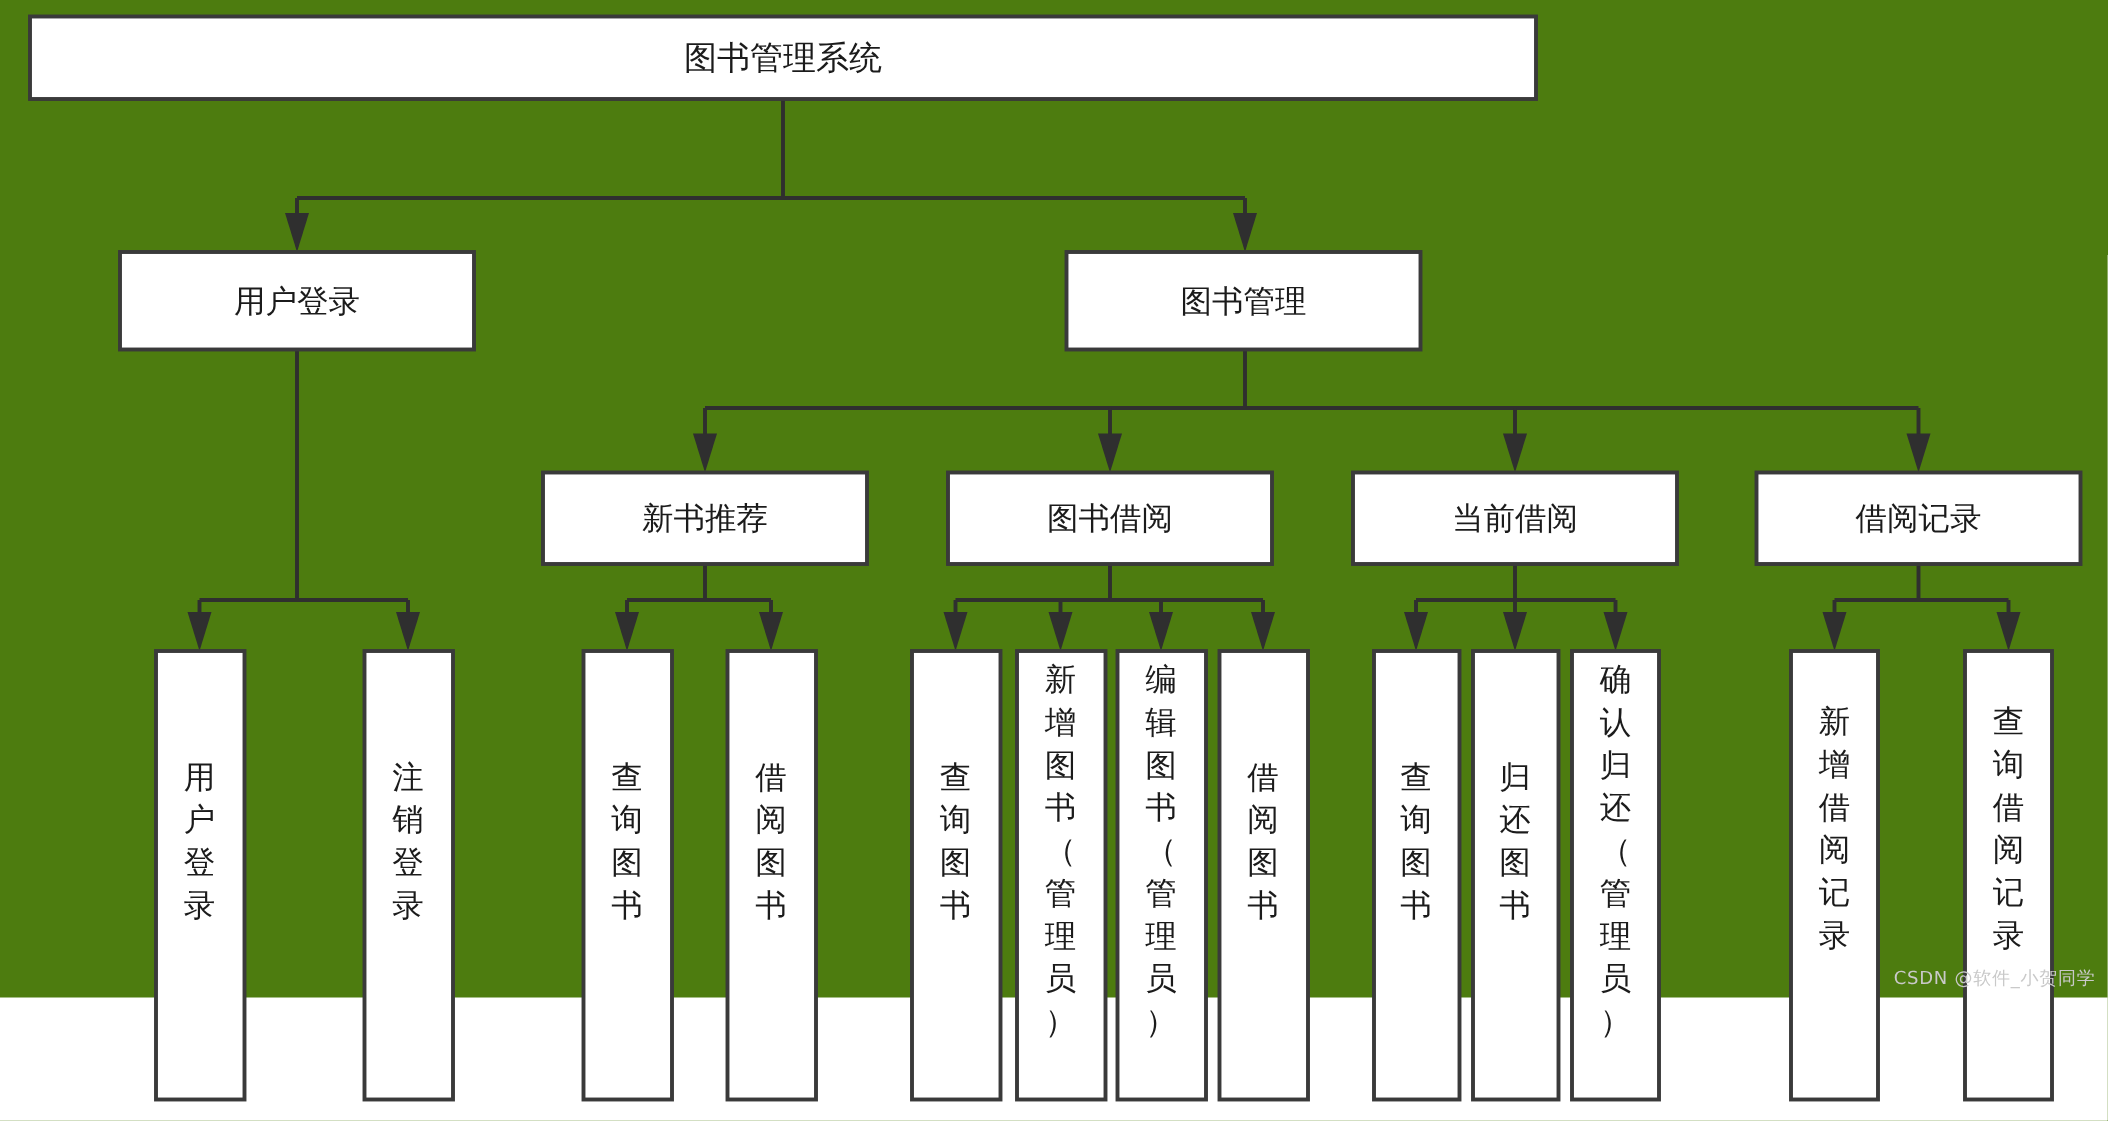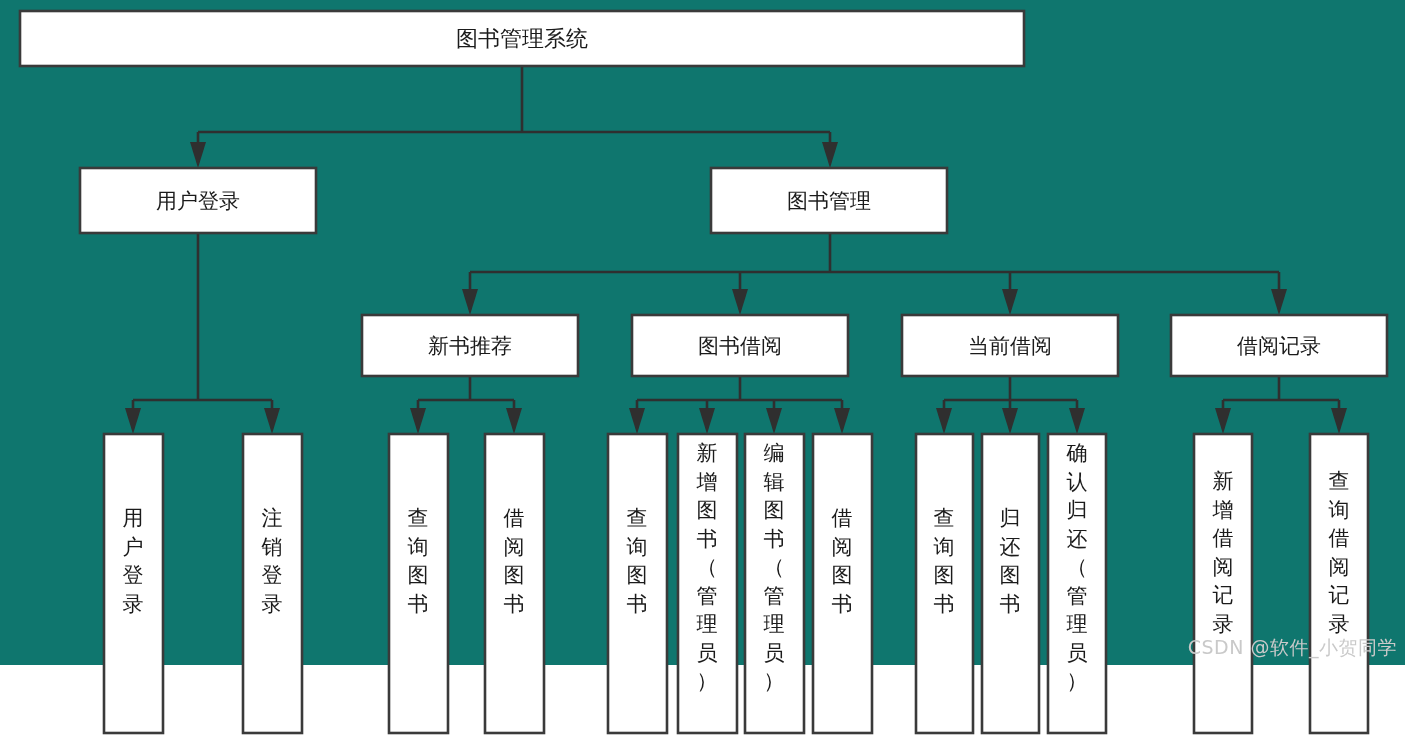--- a/index.html
+++ b/index.html
@@ -10,21 +10,21 @@
   body {
     width: 1405px;
     height: 747px;
     font-family: "DejaVu Sans", "Liberation Sans", sans-serif;
     overflow: hidden;
   }
   #diagram-root {
     position: relative;
     width: 1405px;
     height: 665px;
-    background: #0f766e;
+    background: #4d7c0f;
   }
   svg.flow {
     position: absolute;
     left: 0;
     top: 0;
     width: 1405px;
     height: 747px;
   }
   .node-box {
     fill: #ffffff;
@@ -54,21 +54,21 @@
   }
   .arrow-head {
     fill: #2f2f2f;
     stroke: none;
   }
   .watermark {
     position: absolute;
     right: 8px;
     bottom: 4px;
     color: #c9c9c9;
-    font-size: 19px;
+    font-size: 12px;
     font-family: "DejaVu Sans", "Liberation Sans", sans-serif;
     letter-spacing: 0.5px;
     white-space: nowrap;
   }
 </style>
 </head>
 <body>
 
 <div id="diagram-root">
 

